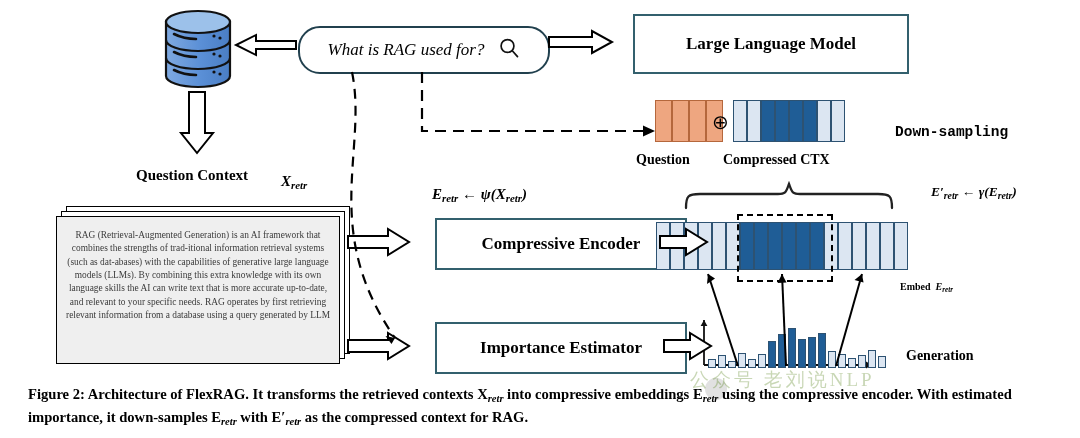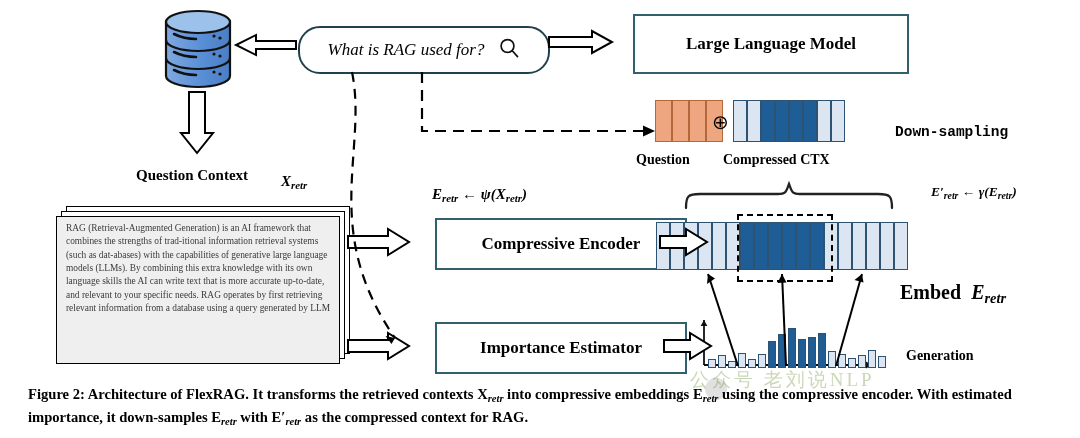--- a/index.html
+++ b/index.html
@@ -44,32 +44,32 @@
 
   
   #hist{left:700px;top:318px;width:200px;height:52px;}
   #hist .bars{position:absolute;left:8px;bottom:2px;display:flex;align-items:flex-end;gap:2px;}
   #hist .bar{width:8px;border:1px solid #2d5272;box-sizing:border-box;}
 
   
   #ctx-shadow2{left:66px;top:206px;width:282px;height:146px;border:1.5px solid #000;background:#fff;}
   #ctx-shadow1{left:61px;top:211px;width:282px;height:146px;border:1.5px solid #000;background:#fff;}
   #ctx-doc{left:56px;top:216px;width:282px;height:146px;border:1.5px solid #000;background:#efefef;}
-  #ctx-text{padding:5px 9px;font-size:9.4px;line-height:1.42;color:#3b3b3b;
-            font-family:"Liberation Serif",serif;text-align:left;}
+  #ctx-text{padding:12px 9px;font-size:9.4px;line-height:1.42;color:#3b3b3b;
+            font-family:"Liberation Serif",serif;text-align:center;}
 
   
   #retrieved-label{left:136px;top:167px;font-size:15px;}
   #xretr-label{left:281px;top:173px;font-size:15px;}
   #eretr-eq{left:432px;top:186px;font-size:15px;}
   #question-label{left:636px;top:152px;font-size:14px;}
   #cctx-label{left:723px;top:152px;font-size:14px;}
   #downsampling-label{left:895px;top:124px;font-size:14.5px;font-family:Liberation Mono, monospace;}
   #downsampling-eq{left:931px;top:148px;font-size:13.5px;margin-top:36px;}
-  #embed-label{left:900px;top:281px;font-size:20px;}
+  #embed-label{left:900px;top:281px;font-size:10px;}
   #importance-label{left:906px;top:348px;font-size:14px;}
 
   .sub{font-size:0.72em;vertical-align:-0.28em;font-style:italic;}
   .mi{font-style:italic;}
 
   
   #caption{left:28px;top:384px;width:1024px;font-size:14.6px;line-height:1.48;
            font-weight:bold;font-family:"Liberation Serif",serif;text-align:left;}
 
   svg.overlay{position:absolute;left:0;top:0;width:1080px;height:438px;

